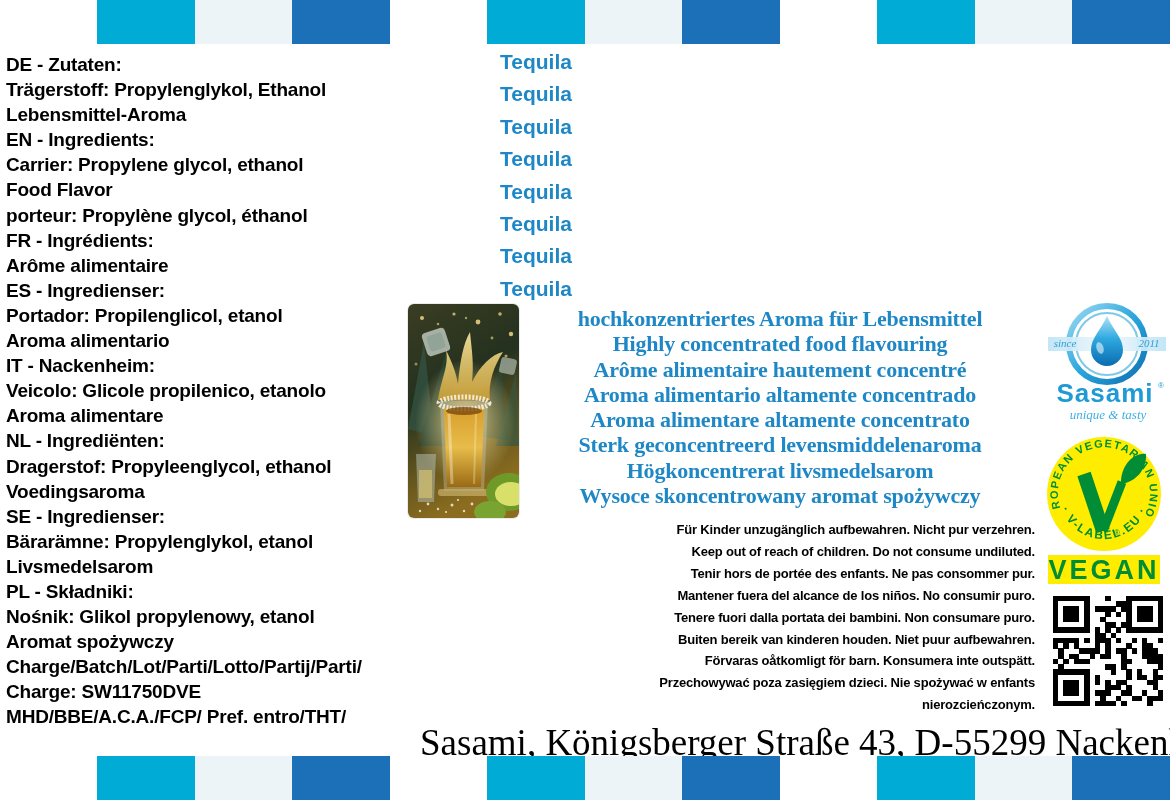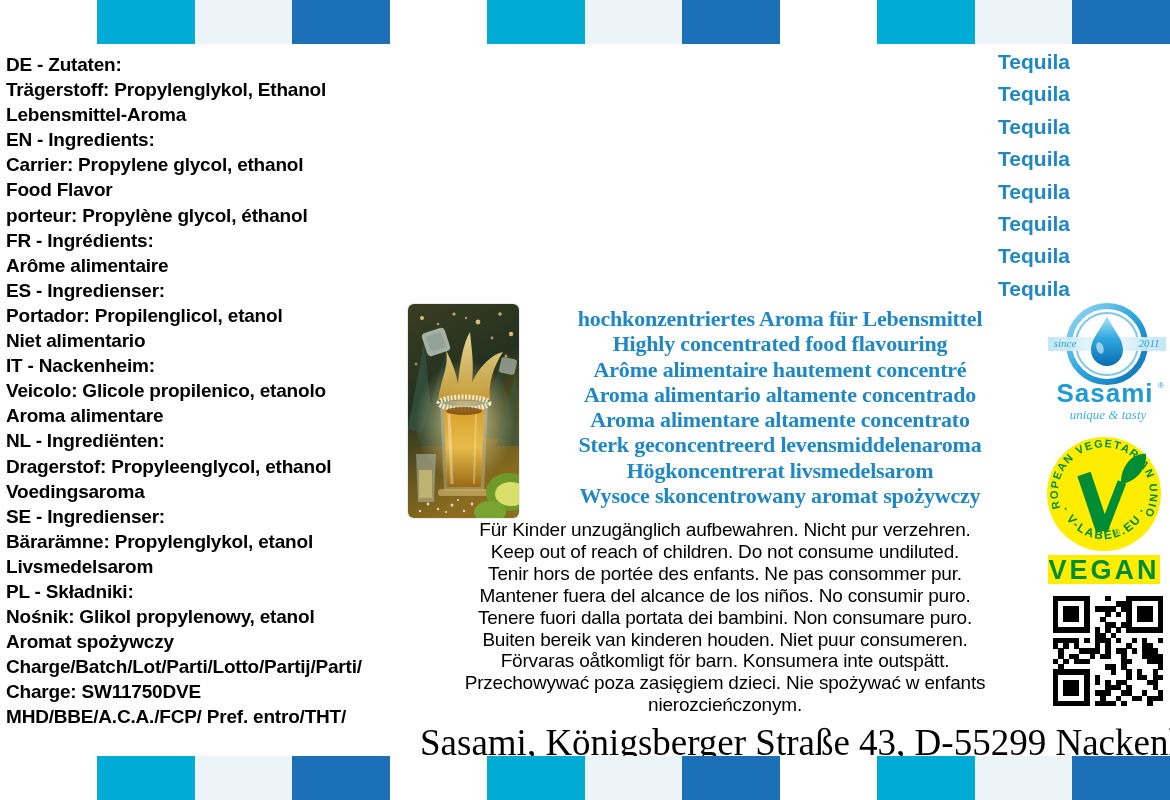--- a/index.html
+++ b/index.html
@@ -22,37 +22,38 @@
   .stripe-bottom{top:756px;}
 
   
   .ingredients{position:absolute;left:6px;top:52px;width:404px;}
   .ing-line{
     font-weight:bold;font-size:19px;line-height:25.1px;color:#000;white-space:nowrap;
     letter-spacing:-0.2px;
   }
 
   
-  .flavor-col{position:absolute;left:500px;top:46px;width:570px;text-align:right;}
+  .flavor-col{position:absolute;left:500px;top:46px;width:570px;text-align:left;}
   .flavor-line{
     color:var(--text-blue);font-weight:bold;font-size:21px;line-height:32.4px;
   }
 
   
   .concentrate{position:absolute;left:510px;top:306px;width:540px;text-align:center;font-family:Liberation Serif, serif;}
   .conc-line{
     color:var(--text-blue);font-weight:bold;font-size:22px;line-height:25.3px;
     white-space:nowrap;letter-spacing:-0.2px;
   }
 
   
   .warning{position:absolute;left:415px;top:519px;width:620px;text-align:center;}
   .warn-line{
-    color:#000;font-weight:normal;font-size:19px;line-height:21.9px;white-space:nowrap;
+    color:#000;font-weight:bold;font-size:13px;line-height:21.9px;white-space:nowrap;
     letter-spacing:-0.2px;
+    text-align:right;
   }
 
   
   .address{
     position:absolute;left:420px;top:721px;width:740px;text-align:center;
     font-family:"Liberation Serif",serif;font-size:37px;color:#000;white-space:nowrap;
   }
 
   
   .photo{
@@ -79,21 +80,21 @@
       <div class="ing-line">Trägerstoff: Propylenglykol, Ethanol</div>
       <div class="ing-line">Lebensmittel-Aroma</div>
       <div class="ing-line">EN - Ingredients:</div>
       <div class="ing-line">Carrier: Propylene glycol, ethanol</div>
       <div class="ing-line">Food Flavor</div>
       <div class="ing-line">porteur: Propylène glycol, éthanol</div>
       <div class="ing-line">FR - Ingrédients:</div>
       <div class="ing-line">Arôme alimentaire</div>
       <div class="ing-line">ES - Ingredienser:</div>
       <div class="ing-line">Portador: Propilenglicol, etanol</div>
-      <div class="ing-line">Niet alimentario</div>
+      <div class="ing-line">Aroma alimentario</div>
       <div class="ing-line">IT - Nackenheim:</div>
       <div class="ing-line">Veicolo: Glicole propilenico, etanolo</div>
       <div class="ing-line">Aroma alimentare</div>
       <div class="ing-line">NL - Ingrediënten:</div>
       <div class="ing-line">Dragerstof: Propyleenglycol, ethanol</div>
       <div class="ing-line">Voedingsaroma</div>
       <div class="ing-line">SE - Ingredienser:</div>
       <div class="ing-line">Bärarämne: Propylenglykol, etanol</div>
       <div class="ing-line">Livsmedelsarom</div>
       <div class="ing-line">PL - Składniki:</div>
@@ -199,21 +200,21 @@
       <div class="conc-line">Högkoncentrerat livsmedelsarom</div>
       <div class="conc-line">Wysoce skoncentrowany aromat spożywczy</div>
     </div>
 
   <div class="warning">
       <div class="warn-line">Für Kinder unzugänglich aufbewahren. Nicht pur verzehren.</div>
       <div class="warn-line">Keep out of reach of children. Do not consume undiluted.</div>
       <div class="warn-line">Tenir hors de portée des enfants. Ne pas consommer pur.</div>
       <div class="warn-line">Mantener fuera del alcance de los niños. No consumir puro.</div>
       <div class="warn-line">Tenere fuori dalla portata dei bambini. Non consumare puro.</div>
-      <div class="warn-line">Buiten bereik van kinderen houden. Niet puur consumeren.</div>
+      <div class="warn-line">Buiten bereik van kinderen houden. Niet puur aufbewahren.</div>
       <div class="warn-line">Förvaras oåtkomligt för barn. Konsumera inte outspätt.</div>
       <div class="warn-line">Przechowywać poza zasięgiem dzieci. Nie spożywać w enfants</div>
       <div class="warn-line">nierozcieńczonym.</div>
     </div>
 
   <div class="address">Sasami, Königsberger Straße 43, D-55299 Nackenheim</div>
 
   <div class="sasami">
     <svg width="118" height="134" viewBox="0 0 118 134">
       <defs>

